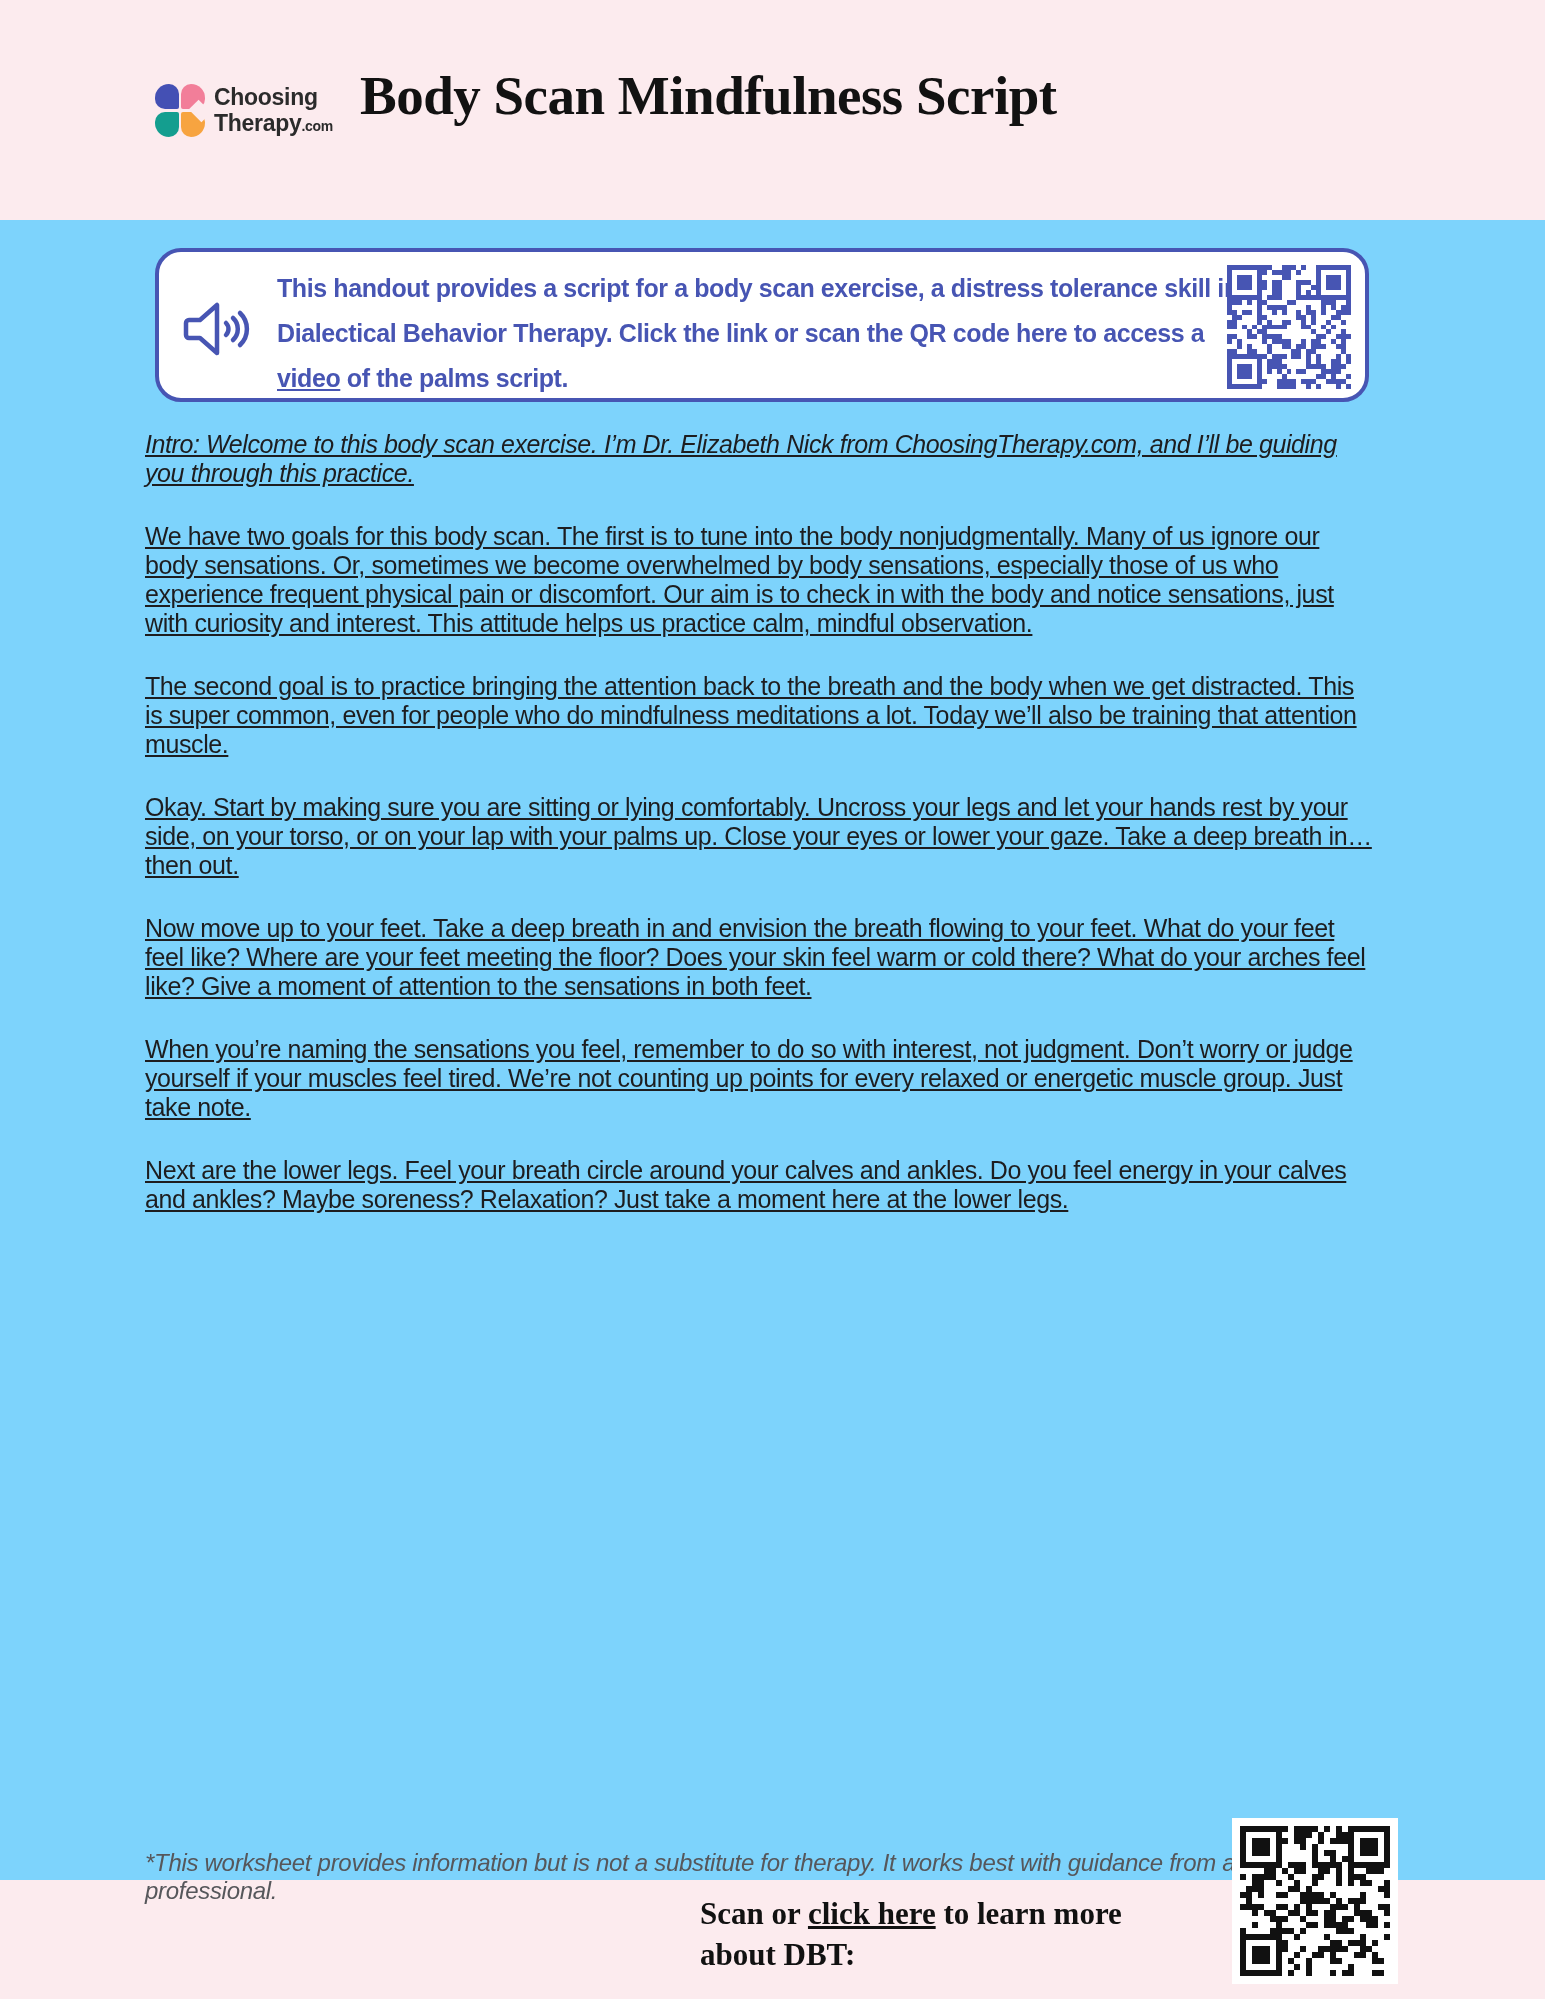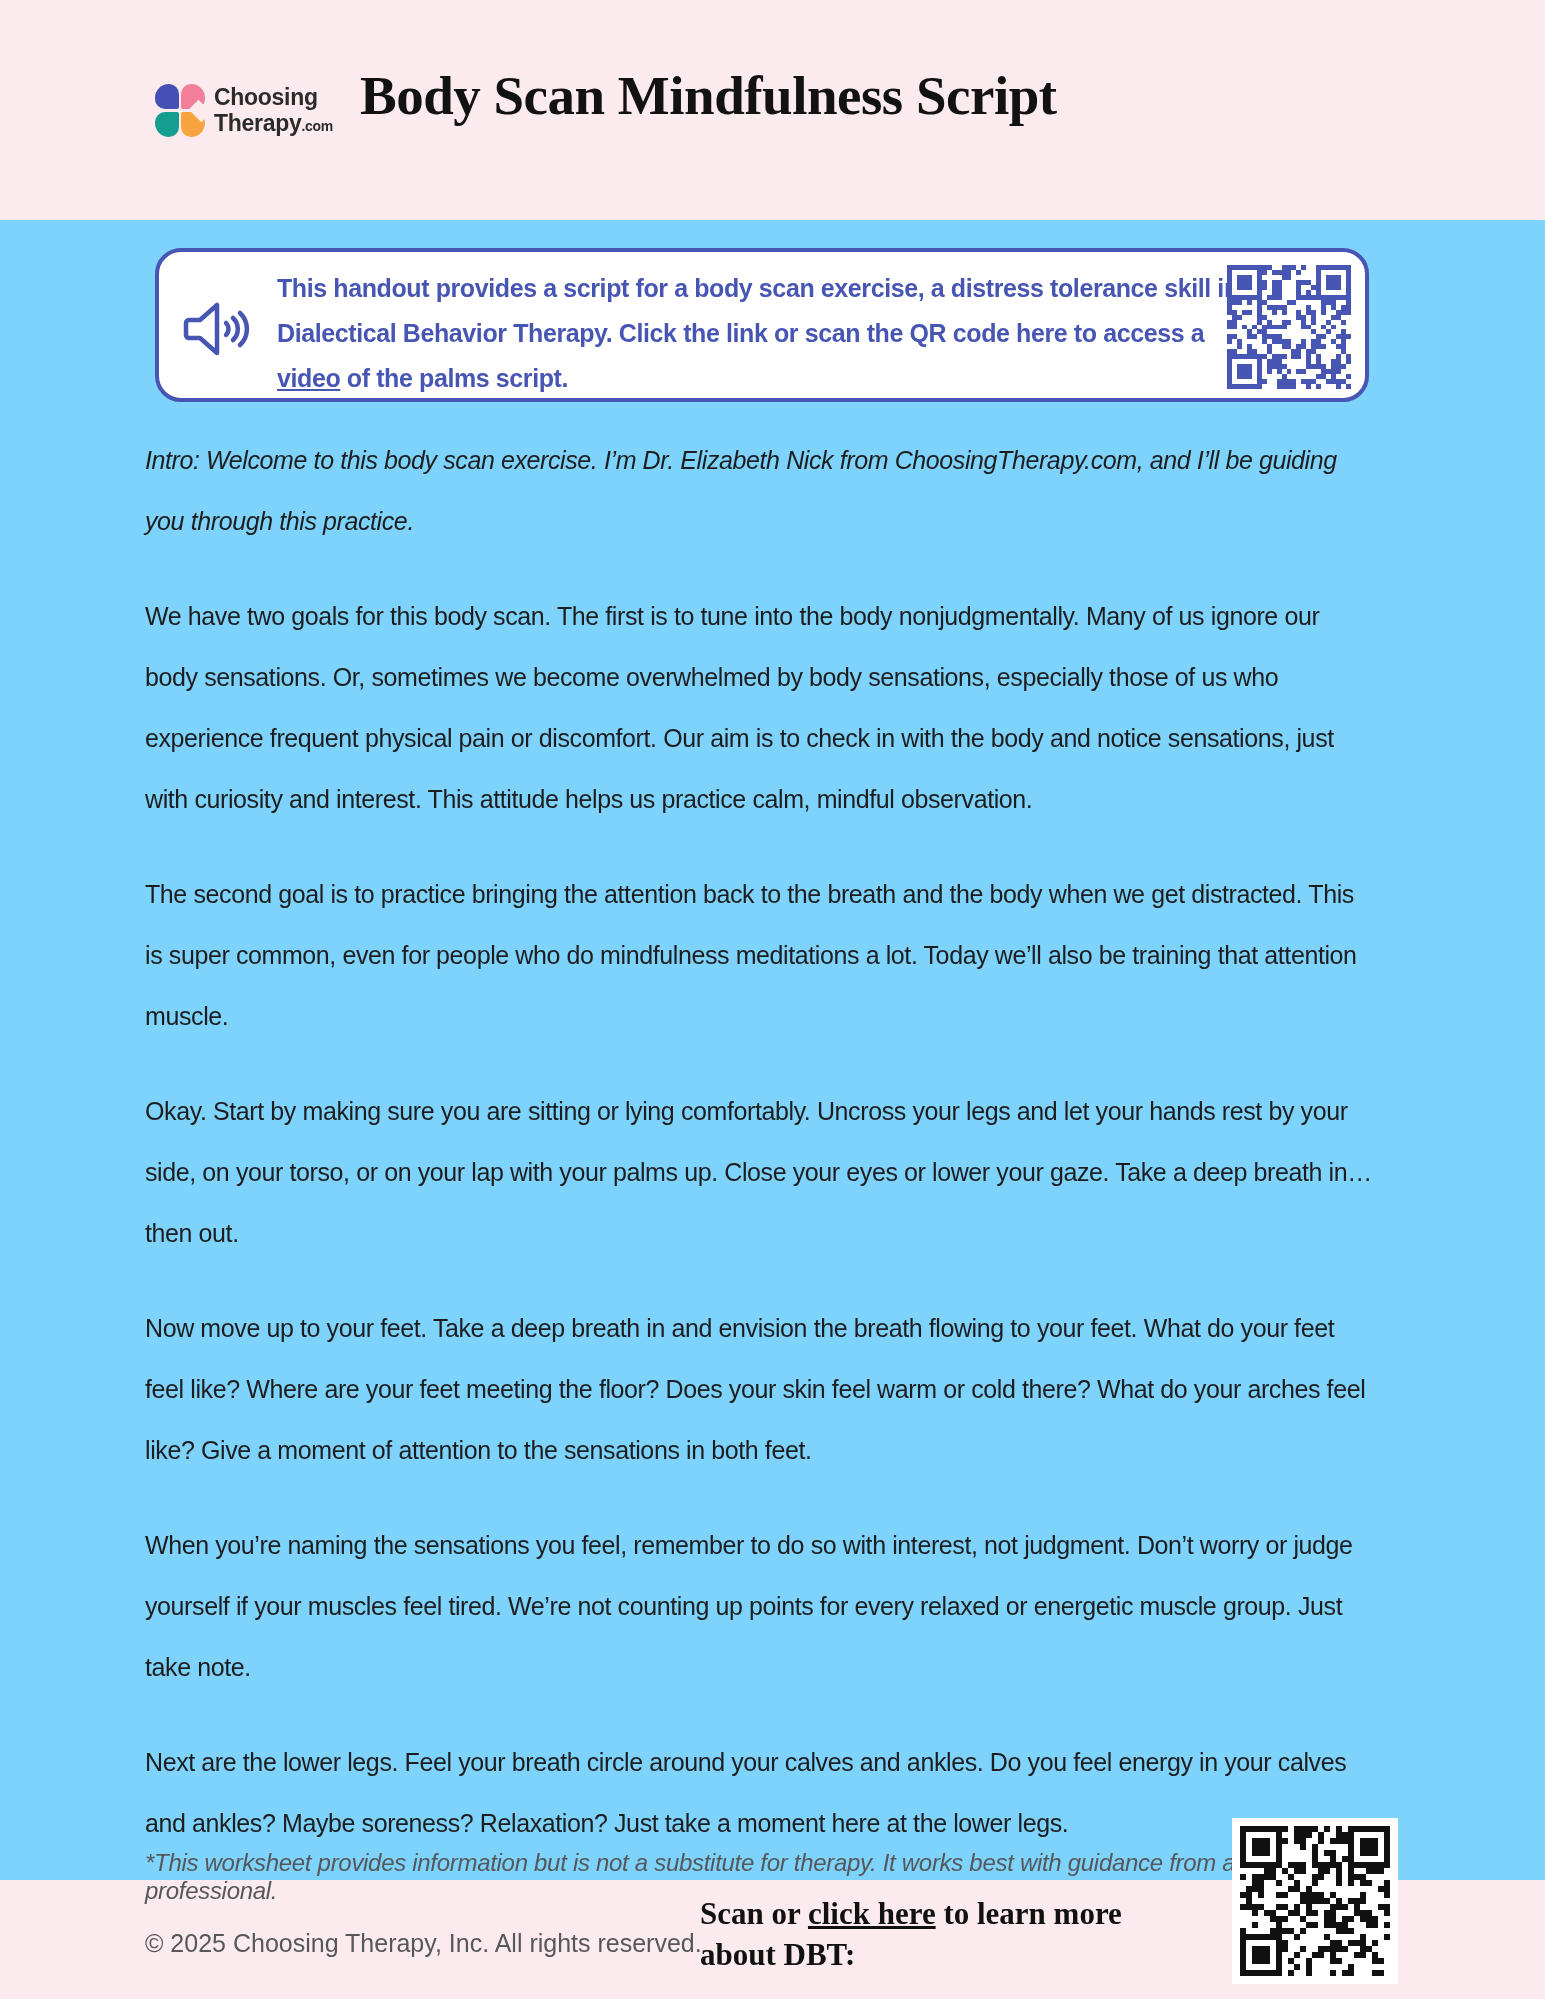--- a/index.html
+++ b/index.html
@@ -23,21 +23,21 @@
   .page-title{position:absolute;left:360px;top:64px;font-family:"Liberation Serif",serif;font-weight:bold;font-size:55px;color:#121212;letter-spacing:-0.5px;}
 
   
   .callout{position:absolute;left:155px;top:248px;width:1214px;height:154px;border:4px solid #4755b3;border-radius:26px;background:#ffffff;box-sizing:border-box;}
   .speaker{position:absolute;left:22px;top:40px;width:74px;height:74px;}
   .callout-text{position:absolute;left:118px;top:14px;width:965px;font-size:25px;font-weight:bold;color:#4755b3;line-height:45px;letter-spacing:-0.4px;}
   .callout-text a{color:#4755b3;}
   .qr-indigo{position:absolute;right:14px;top:13px;width:124px;height:124px;}
 
   
-  .content{position:absolute;left:145px;top:430px;width:1230px;color:#1d1d1f;font-size:25px;line-height:61px;letter-spacing:-0.4px;}
+  .content{position:absolute;left:145px;top:430px;width:1230px;color:#1d1d1f;font-size:25px;line-height:29px;letter-spacing:-0.4px;text-decoration:underline;}
   .content p{margin:0 0 34px 0;}
   .content p.intro{font-style:italic;}
 
   
   .disclaimer{position:absolute;left:145px;top:1849px;width:1120px;font-style:italic;font-size:24px;color:#56575b;letter-spacing:-0.3px;}
   .copyright{position:absolute;left:145px;top:1929px;font-size:25px;color:#56575b;}
   .cta{position:absolute;left:700px;top:1893px;width:525px;font-family:"Liberation Serif",serif;font-weight:bold;font-size:31px;line-height:41px;color:#111111;}
   .cta a{color:#111111;}
   .qr-dbt-box{position:absolute;left:1232px;top:1818px;width:166px;height:166px;background:#ffffff;display:flex;align-items:center;justify-content:center;}
   .qr-black{width:150px;height:150px;}
@@ -310,21 +310,20 @@
     <p class="intro">Intro: Welcome to this body scan exercise. I’m Dr. Elizabeth Nick from ChoosingTherapy.com, and I’ll be guiding you through this practice.</p>
     <p>We have two goals for this body scan. The first is to tune into the body nonjudgmentally. Many of us ignore our body sensations. Or, sometimes we become overwhelmed by body sensations, especially those of us who experience frequent physical pain or discomfort. Our aim is to check in with the body and notice sensations, just with curiosity and interest. This attitude helps us practice calm, mindful observation.</p>
     <p>The second goal is to practice bringing the attention back to the breath and the body when we get distracted. This is super common, even for people who do mindfulness meditations a lot. Today we’ll also be training that attention muscle.</p>
     <p>Okay. Start by making sure you are sitting or lying comfortably. Uncross your legs and let your hands rest by your side, on your torso, or on your lap with your palms up. Close your eyes or lower your gaze. Take a deep breath in… then out.</p>
     <p>Now move up to your feet. Take a deep breath in and envision the breath flowing to your feet. What do your feet feel like? Where are your feet meeting the floor? Does your skin feel warm or cold there? What do your arches feel like? Give a moment of attention to the sensations in both feet.</p>
     <p>When you’re naming the sensations you feel, remember to do so with interest, not judgment. Don’t worry or judge yourself if your muscles feel tired. We’re not counting up points for every relaxed or energetic muscle group. Just take note.</p>
     <p>Next are the lower legs. Feel your breath circle around your calves and ankles. Do you feel energy in your calves and ankles? Maybe soreness? Relaxation? Just take a moment here at the lower legs.</p>
   </div>
 
   <div class="disclaimer">*This worksheet provides information but is not a substitute for therapy. It works best with guidance from a professional.</div>
-  <div class="copyright">© 2025 Choosing Therapy, Inc. All rights reserved.</div>
   <div class="cta">
     <span>Scan or </span><a href="#">click here</a><span> to learn more</span><br>
     <span>about DBT:</span>
   </div>
   <div class="qr-dbt-box">
     <div class="qr-black"><svg viewBox="0 0 25 25" width="100%" height="100%" shape-rendering="crispEdges" fill="#111111">
           <rect x="7" y="0" width="1" height="1"></rect>
           <rect x="9" y="0" width="1" height="1"></rect>
           <rect x="10" y="0" width="1" height="1"></rect>
           <rect x="11" y="0" width="1" height="1"></rect>

